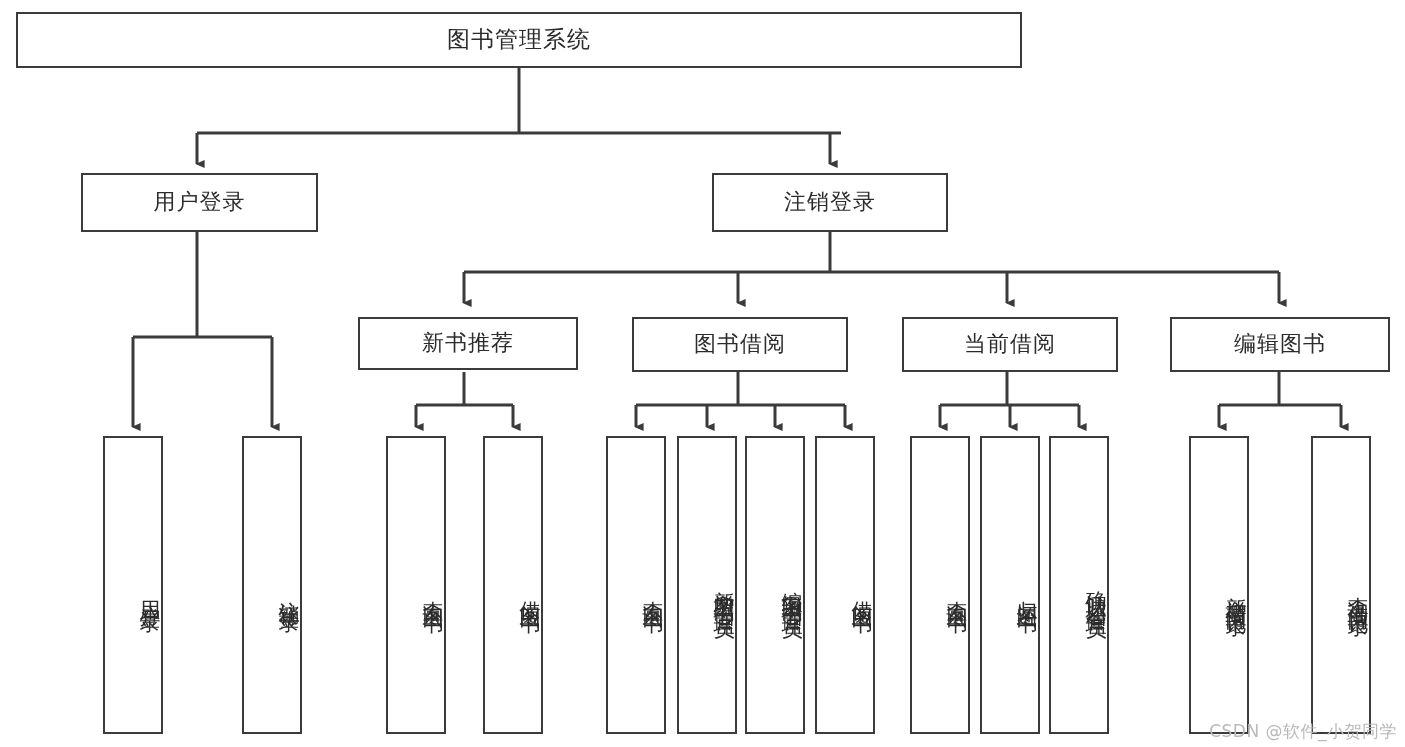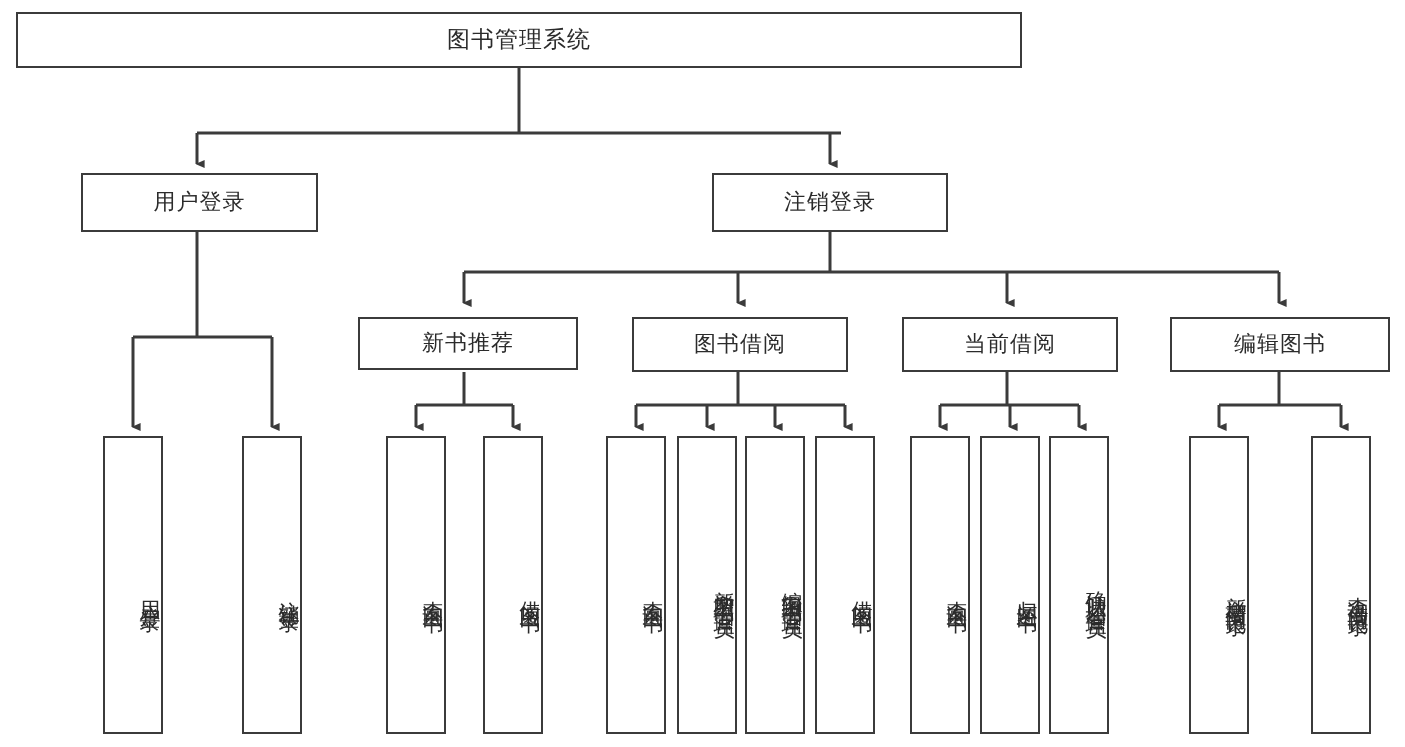--- a/index.html
+++ b/index.html
@@ -186,14 +186,15 @@
     <span class="vtext">确认归还（管理员）</span>
   </div>
 
   <div class="node v" style="left:1189px; top:436px; width:60px; height:298px;">
     <span class="vtext">新增借阅记录</span>
   </div>
   <div class="node v" style="left:1311px; top:436px; width:60px; height:298px;">
     <span class="vtext">查询借阅记录</span>
   </div>
 
+  <div id="watermark">CSDN @软件_小贺同学</div>
 
 </div>
 
 </body></html>

